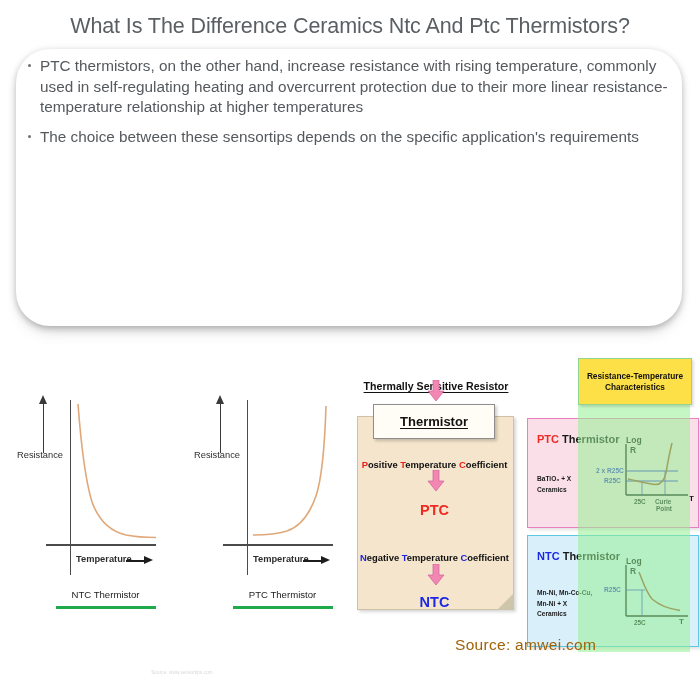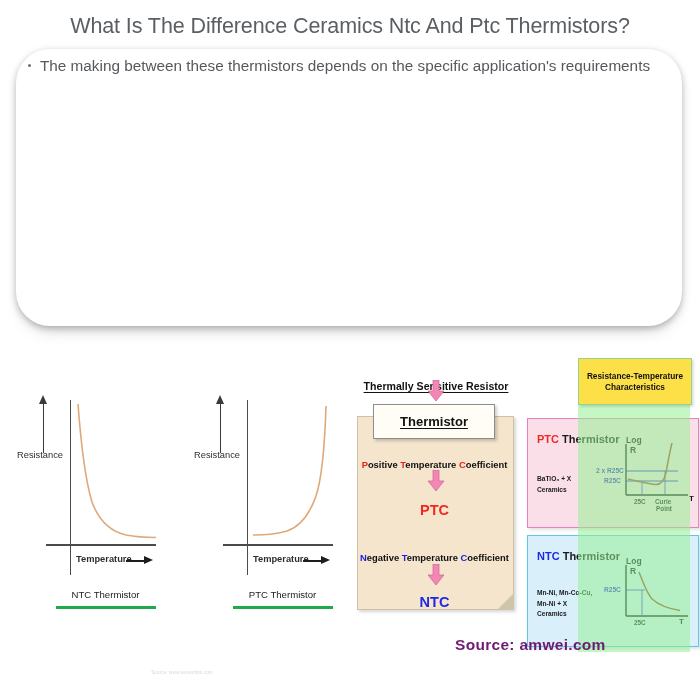--- a/index.html
+++ b/index.html
@@ -164,35 +164,37 @@
     position:absolute;left:9px;
     font-size:6.6px;font-weight:bold;color:#1a1a1a;line-height:10.5px;
   }
   #mat-ptc{top:55px;}
   #mat-ntc{top:52px;}
   .mini{position:absolute;width:105px;height:80px;}
   #mini-ptc{left:62px;top:12px;}
   #mini-ntc{left:62px;top:16px;}
   #wm{
     position:absolute;left:455px;top:300px;
-    font-size:15.5px;color:#701a75;letter-spacing:.3px;
+    font-size:15.5px;color:#a16207;letter-spacing:.3px;
     z-index:6;
-    font-weight:bold;
   }
 </style>
 </head>
 <body>
 
 <div id="title">What Is The Difference Ceramics Ntc And Ptc Thermistors?</div>
 
 <div id="card"></div>
 
 <div id="bullets">
   <div class="bullet">
-    <span class="txt">The making between these thermistors depends on the specific application's requirements</span>
+    <span class="txt">PTC thermistors, on the other hand, increase resistance with rising temperature, commonly used in self-regulating heating and overcurrent protection due to their more linear resistance-temperature relationship at higher temperatures</span>
+  </div>
+  <div class="bullet">
+    <span class="txt">The choice between these sensortips depends on the specific application's requirements</span>
   </div>
 </div>
 
 <div id="figure">
 
   <div class="plot" id="plot-ntc">
     <div class="arrow-up"></div>
     <div class="arrow-up-stem"></div>
     <div class="lbl-res">Resistance</div>
     <div class="axis-v"></div>

